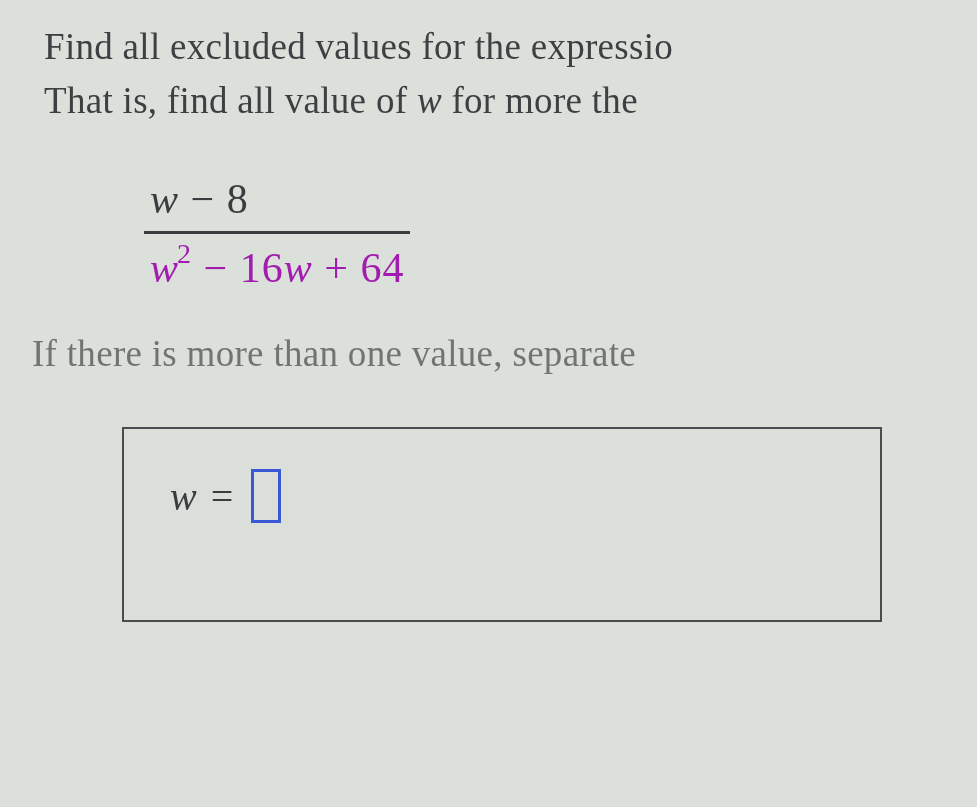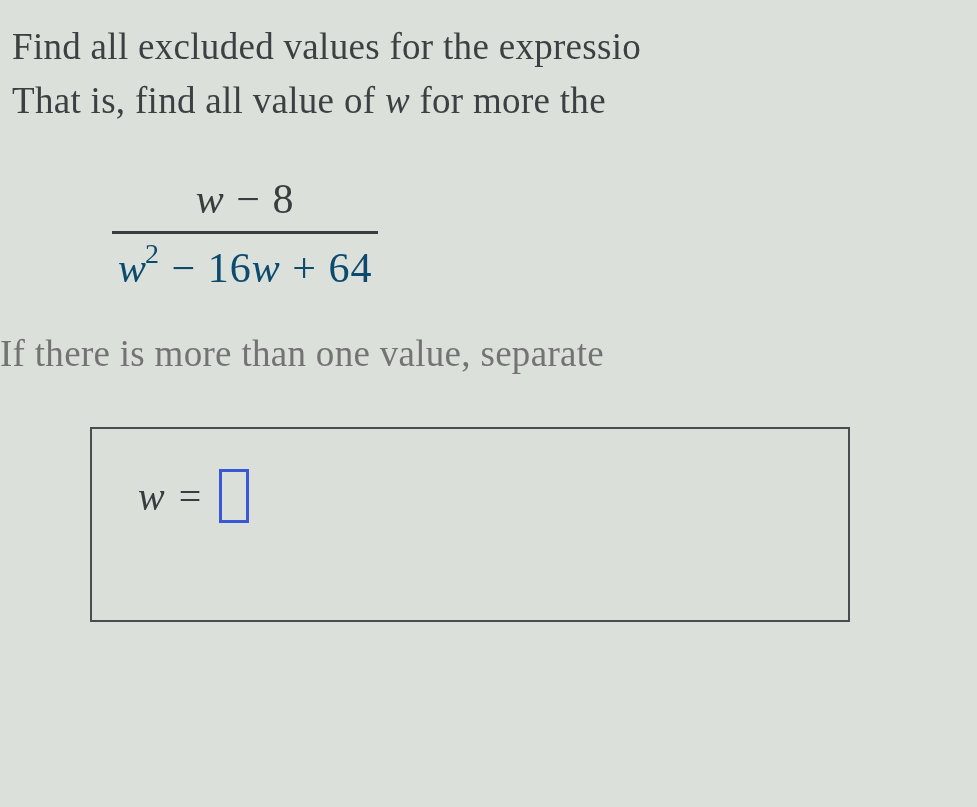--- a/index.html
+++ b/index.html
@@ -10,55 +10,54 @@
     body {
       width: 977px;
       height: 807px;
       background-color: #dbe0da;
       font-family: Georgia, 'Times New Roman', serif;
       color: #3a3d3f;
       overflow: hidden;
       position: relative;
     }
     .content {
-      padding: 20px 0 0 12px;
+      padding: 20px 0 0 44px;
     }
     .instruction-line {
       font-size: 37px;
       line-height: 1.45;
       color: #3d4042;
       letter-spacing: 0.3px;
     }
     .variable {
       font-style: italic;
       font-family: 'Times New Roman', serif;
     }
     .fraction-wrap {
       margin: 48px 0 40px 100px;
     }
     .fraction {
       display: inline-block;
-      text-align: center;
       vertical-align: middle;
     }
     .numerator {
       font-size: 42px;
       font-family: 'Times New Roman', serif;
       color: #3a3d3f;
       padding: 0 6px 8px 6px;
       letter-spacing: 1px;
     }
     .frac-line {
       border-top: 3px solid #3a3d3f;
       width: 100%;
     }
     .denominator {
       font-size: 42px;
       font-family: 'Times New Roman', serif;
-      color: #0c4a6e;
+      color: #a21caf;
       padding: 8px 6px 0 6px;
       letter-spacing: 1px;
       white-space: nowrap;
     }
     .sup {
       font-size: 28px;
       vertical-align: super;
       position: relative;
       top: -4px;
       margin-left: -2px;

